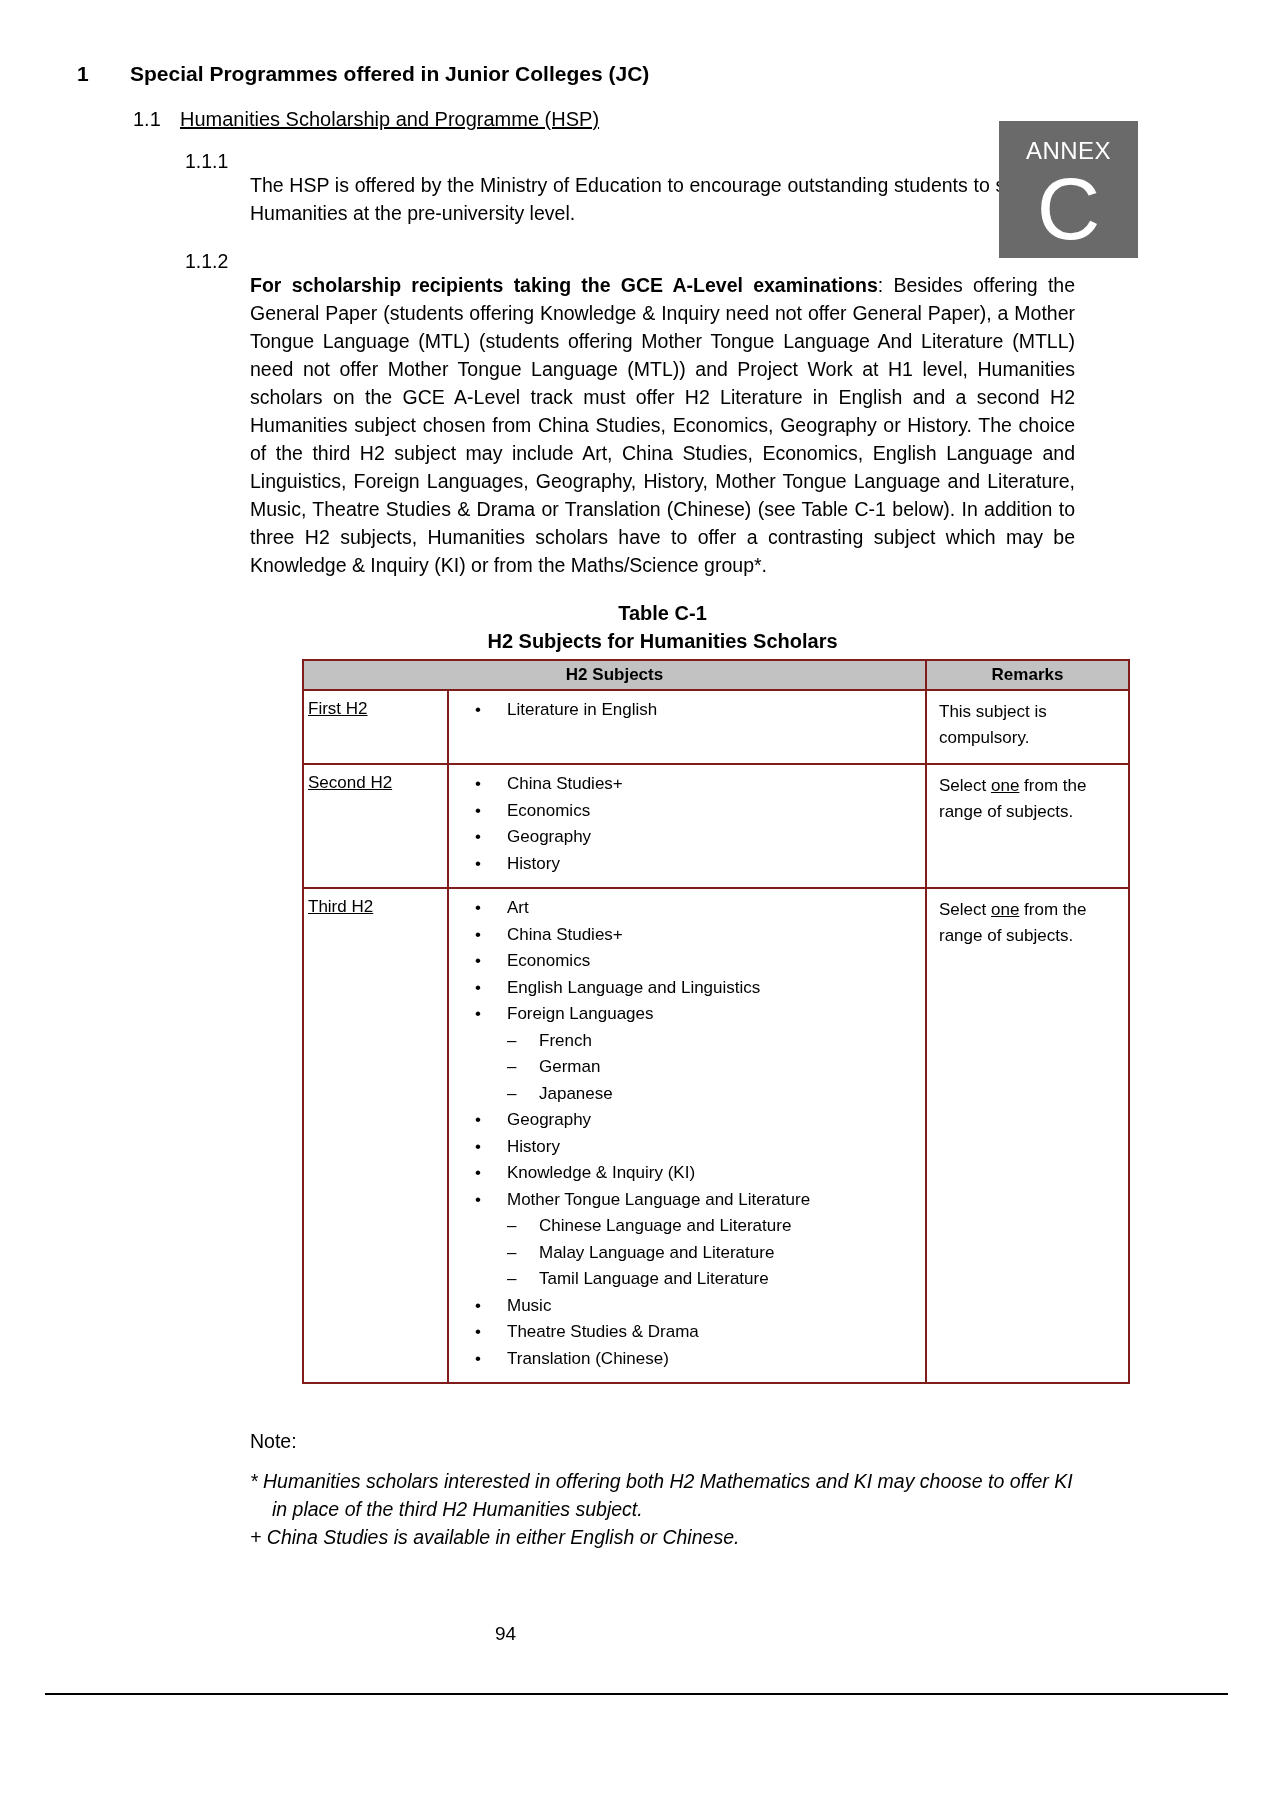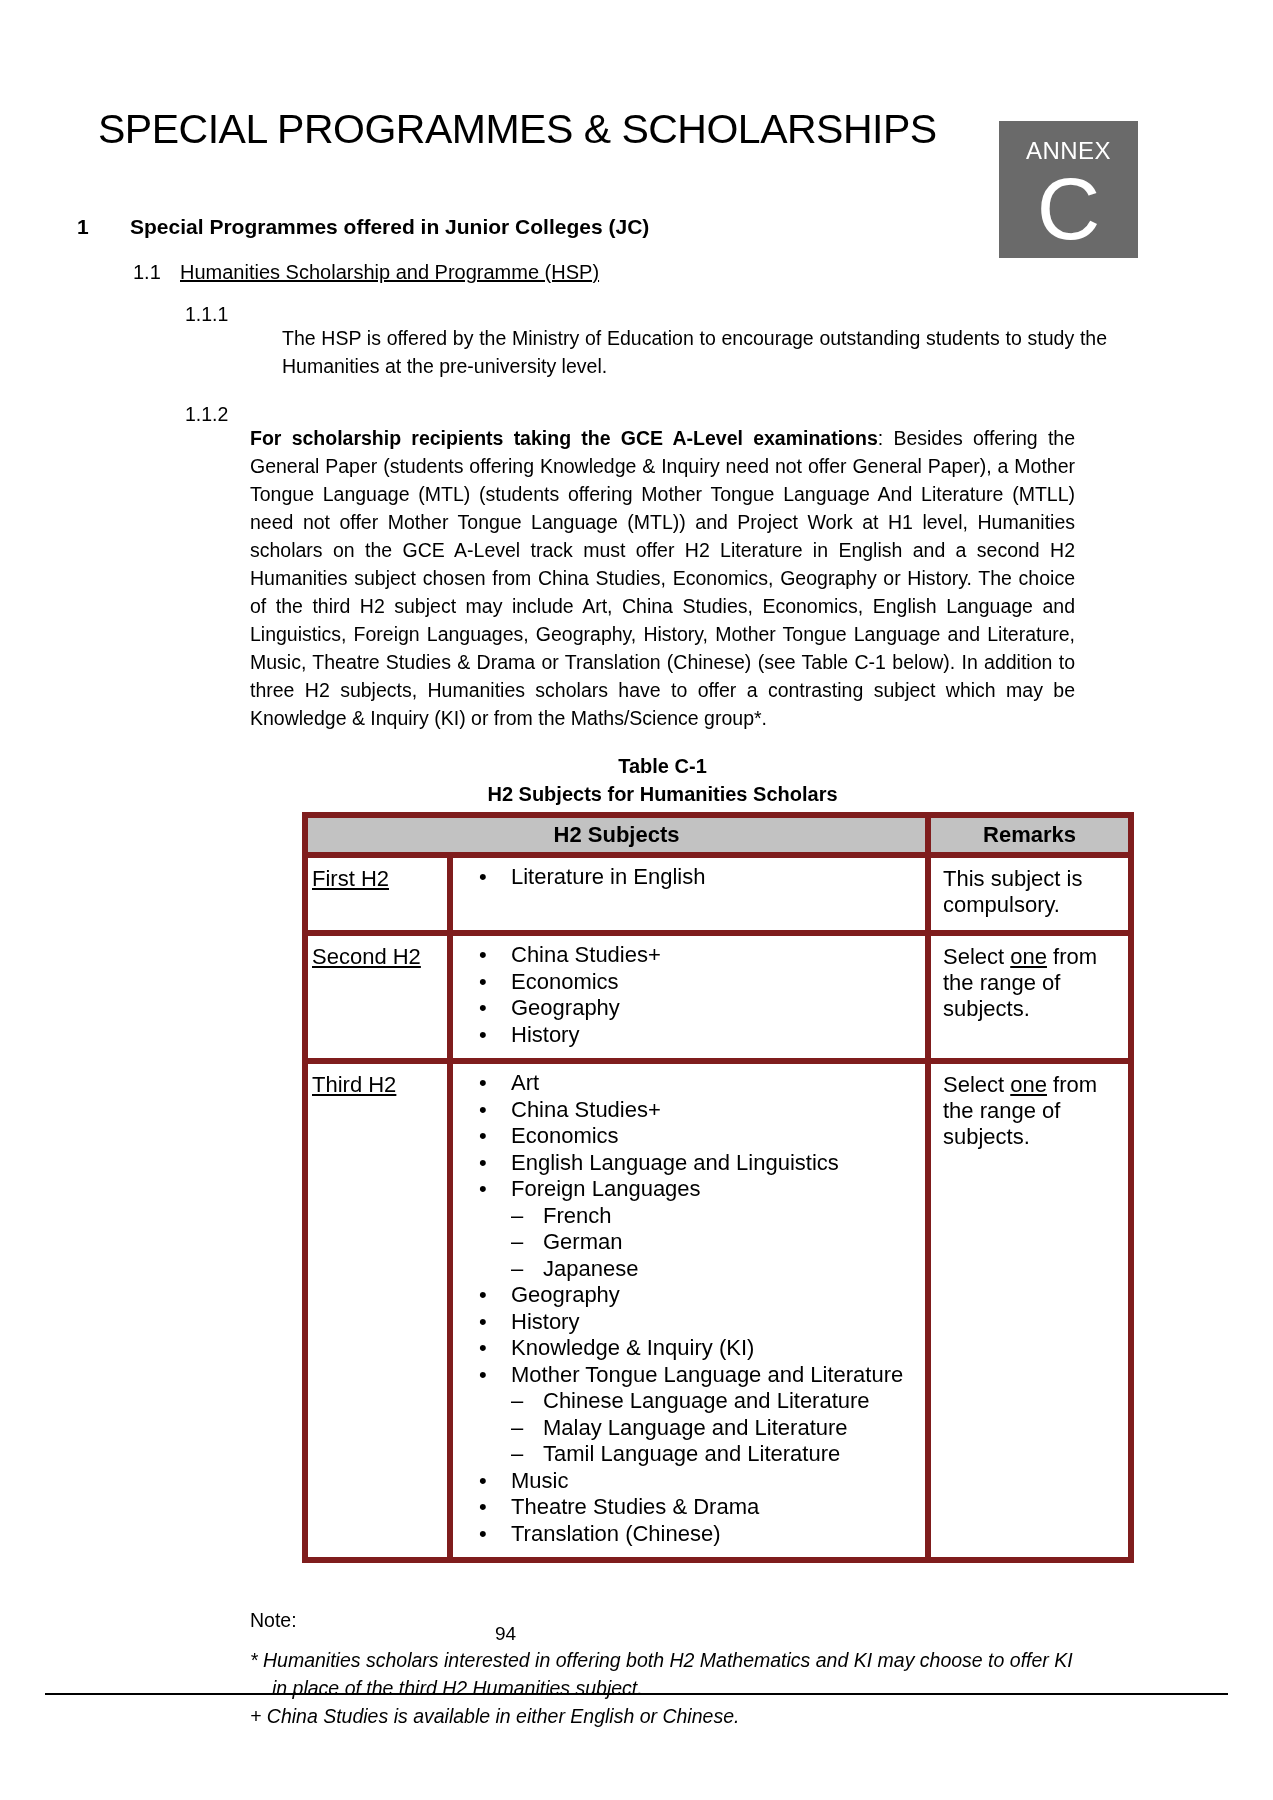--- a/index.html
+++ b/index.html
@@ -38,21 +38,21 @@
   .sec-row { display:flex; margin-top:62px; margin-left:77px; }
   .sec-num { width:53px; font-weight:700; font-size:21px; }
   .sec-heading { font-weight:700; font-size:21px; }
 
   .sub-row { display:flex; margin-top:22px; margin-left:133px; }
   .sub-num { width:47px; font-size:20px; }
   .sub-heading { font-size:20px; text-decoration:underline; }
 
   
   .para { display:flex; margin-left:185px; }
-  .para.first { margin-top:16px;gap:32px; }
+  .para.first { margin-top:16px; }
   .para.second { margin-top:20px; }
   .para-num { width:65px; flex:none; font-size:19.5px; line-height:28px; }
   .para-text {
     width:825px; flex:none;
     font-size:19.5px; line-height:28px;
     text-align:justify;
     margin-top:24px;
   }
   .bold-lead { font-weight:700; }
 
@@ -63,23 +63,23 @@
     text-align:center;
     font-weight:700; font-size:20px; line-height:28px;
   }
   table.subjects {
     margin-left:302px; margin-top:4px;
     width:826px;
     border-collapse:collapse;
     table-layout:fixed;
   }
   table.subjects th, table.subjects td {
-    border:6px solid #7f1d1d;
+    border:2px solid #7f1d1d;
     vertical-align:top;
-    font-size:22px;
+    font-size:17px;
   }
   table.subjects th {
     background:#c2c2c2;
     font-weight:700;
     text-align:center;
     padding:4px 6px;
   }
   td.label-cell { padding:8px 4px;text-decoration:underline; }
   td.subjects-cell { padding:6px 0 10px 0; }
   td.remarks-cell { padding:8px 12px 12px 12px; line-height:26px; }
@@ -107,21 +107,20 @@
     position:absolute;
     top:1623px; left:495px;
     font-size:19px;
   }
 </style>
 </head>
 <body>
 
 <div class="page">
 
-  <h1 class="doc-title">SPECIAL PROGRAMMES &amp; SCHOLARSHIPS</h1>
 
   <div class="annex-box">
     <div class="annex-label">ANNEX</div>
     <div class="annex-letter">C</div>
   </div>
 
   <div class="sec-row">
     <span class="sec-num">1</span>
     <span class="sec-heading">Special Programmes offered in Junior Colleges (JC)</span>
   </div>

